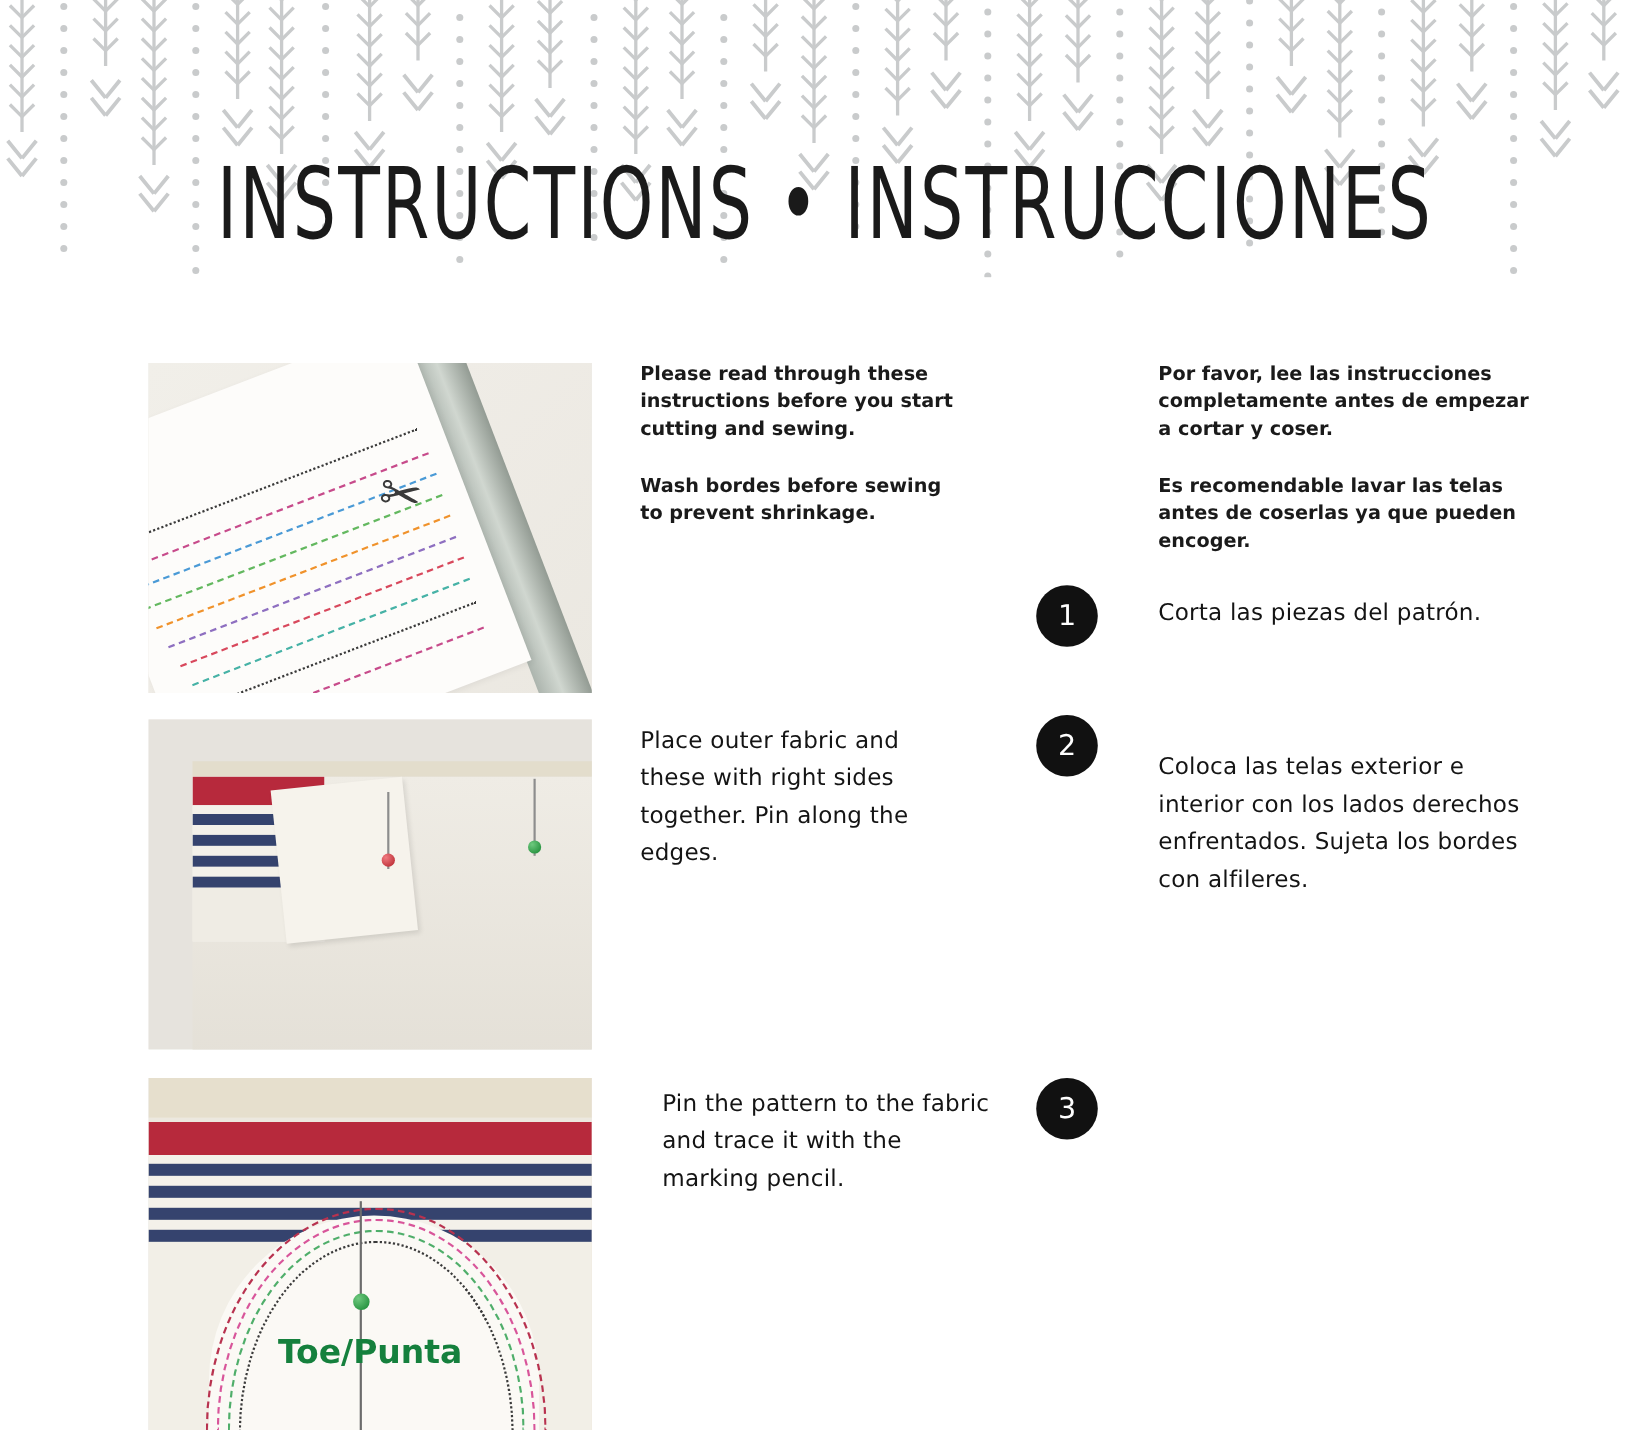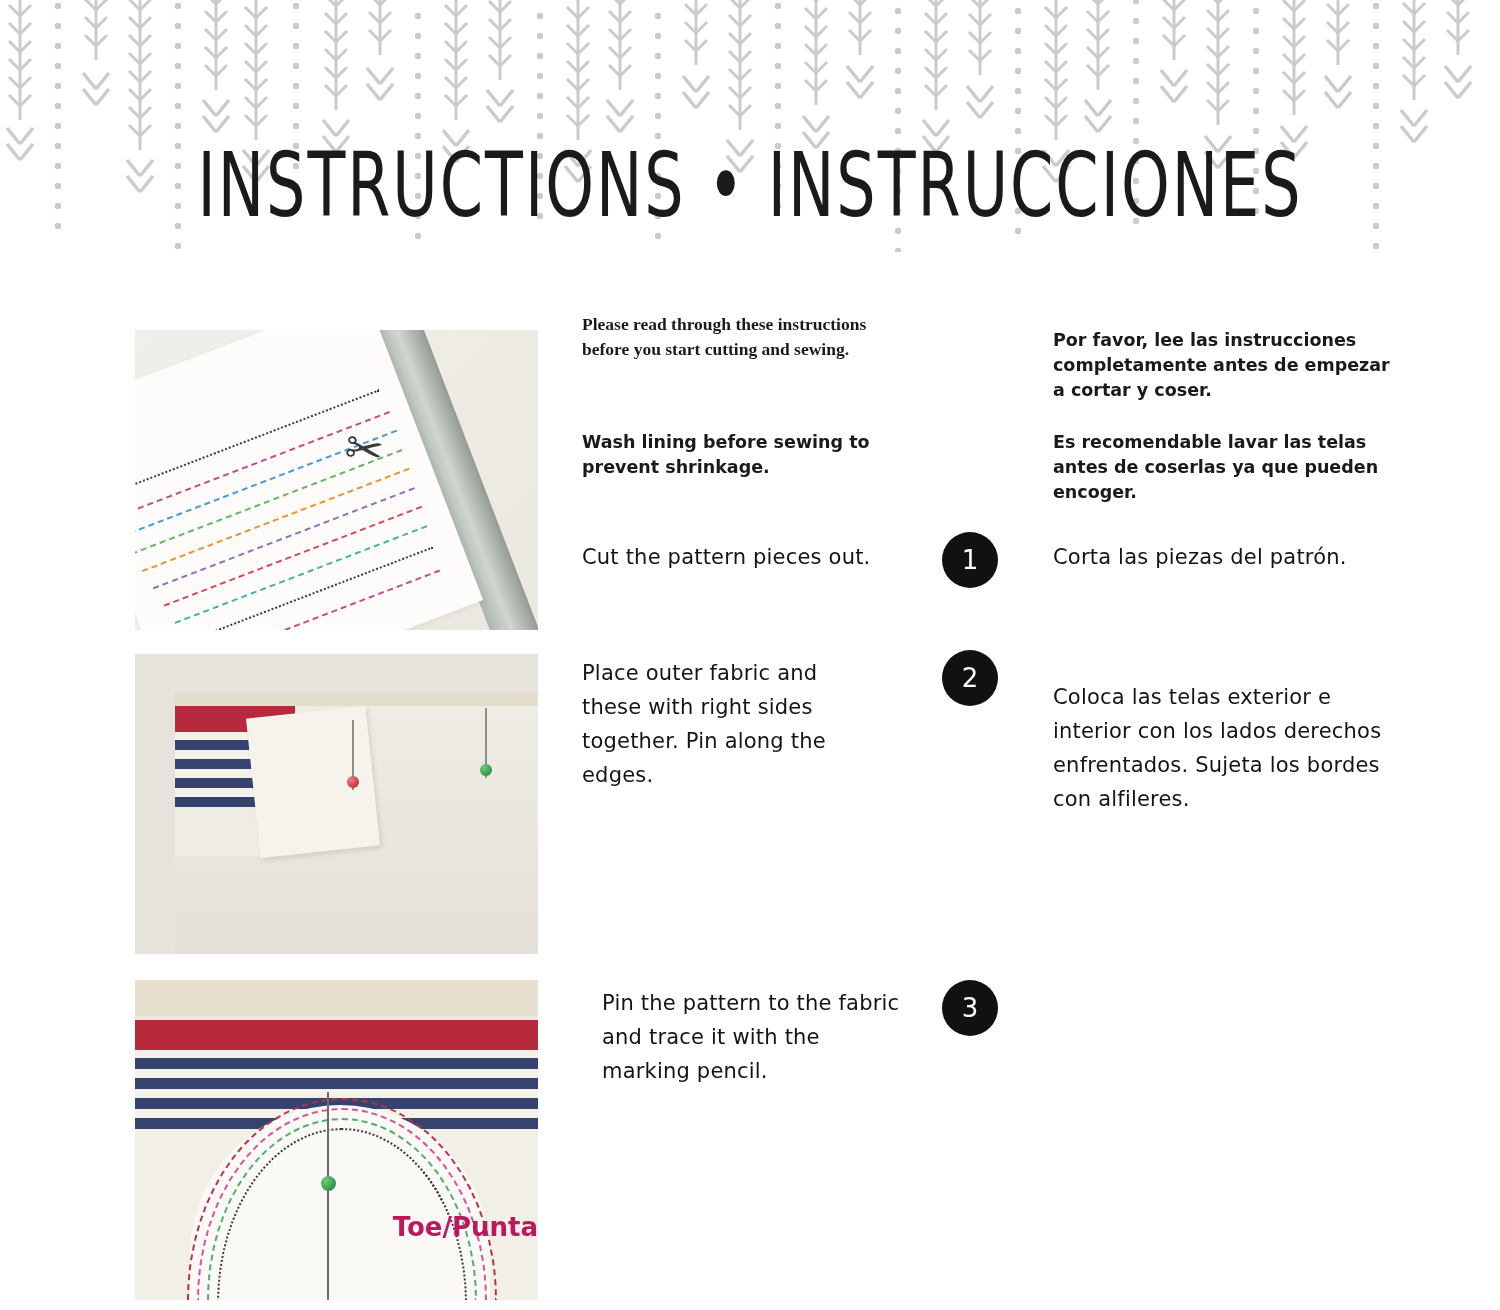--- a/index.html
+++ b/index.html
@@ -104,21 +104,21 @@
     color: #ffffff;
     font-family: "DejaVu Sans", sans-serif;
     font-size: 26px;
     display: flex;
     align-items: center;
     justify-content: center;
     left: 942px;
   }
 
   
-  #en-intro-1 { top: 20px; font-family: Liberation Serif, serif; }
+  #en-intro-1 { top: 36px; }
   #en-intro-2 { top: 138px; }
   #es-intro-1 { top: 36px; }
   #es-intro-2 { top: 138px; }
 
   #en-step-1 { top: 248px; }
   #en-step-2 { top: 364px; }
   #en-step-3 { top: 694px; margin-left: 20px; }
 
   #es-step-1 { top: 248px; }
   #es-step-2 { top: 364px; margin-top: 24px; }
@@ -230,25 +230,25 @@
     position: absolute;
     left: 186px; top: 196px;
     width: 15px; height: 15px;
     border-radius: 50%;
     background: radial-gradient(circle at 32% 30%, #6ec97e, #14852f);
   }
   .p3-label {
     position: absolute;
     left: 0; top: 232px;
     width: 100%;
-    text-align: right;
+    text-align: center;
     font-family: "DejaVu Sans", sans-serif;
     font-weight: bold;
-    font-size: 26px;
-    color: #be185d;
+    font-size: 30px;
+    color: #15803d;
   }
 </style>
 </head>
 <body>
 
 <div id="header-band">
   <svg id="pattern-svg" viewBox="0 0 1500 292" preserveAspectRatio="none" xmlns="http://www.w3.org/2000/svg">
     <defs>
       <g id="feather">
         <line x1="0" y1="0" x2="0" y2="150" stroke="#c9cbcc" stroke-width="3"></line>
@@ -421,23 +421,22 @@
     <div class="arcline" style="left:52px;  top:118px; width:306px; height:200px; border-color:#b8324f;"></div>
     <div class="arcline" style="left:62px;  top:128px; width:286px; height:190px; border-color:#d8559a;"></div>
     <div class="arcline" style="left:72px;  top:138px; width:266px; height:180px; border-color:#4fae6a;"></div>
     <div class="arcline" style="left:82px;  top:148px; width:246px; height:170px; border-color:#3a3a3a; border-style:dotted;"></div>
     <div class="p3-needle"></div>
     <div class="p3-pinhead"></div>
     <div class="p3-label">Toe/Punta</div>
   </div>
 
   <div class="en-col intro-p" id="en-intro-1">Please read through these instructions before you start cutting and sewing.</div>
-  <div class="en-col intro-p" id="en-intro-2">Wash lining before sewing to prevent shrinkage.</div>
-
-  <div class="en-col step-text" id="en-step-1">Cut the pattern pieces out.</div>
+  <div class="en-col intro-p" id="en-intro-2">Wash bordes before sewing to prevent shrinkage.</div>
+
   <div class="en-col step-text" id="en-step-2">Place outer fabric and these with right sides together. Pin along the edges.</div>
   <div class="en-col step-text" id="en-step-3">Pin the pattern to the fabric and trace it with the marking pencil.</div>
 
   <div class="step-num" id="num-1">1</div>
   <div class="step-num" id="num-2">2</div>
   <div class="step-num" id="num-3">3</div>
 
   <div class="es-col intro-p" id="es-intro-1">Por favor, lee las instrucciones completamente antes de empezar a cortar y coser.</div>
   <div class="es-col intro-p" id="es-intro-2">Es recomendable lavar las telas antes de coserlas ya que pueden encoger.</div>
 

